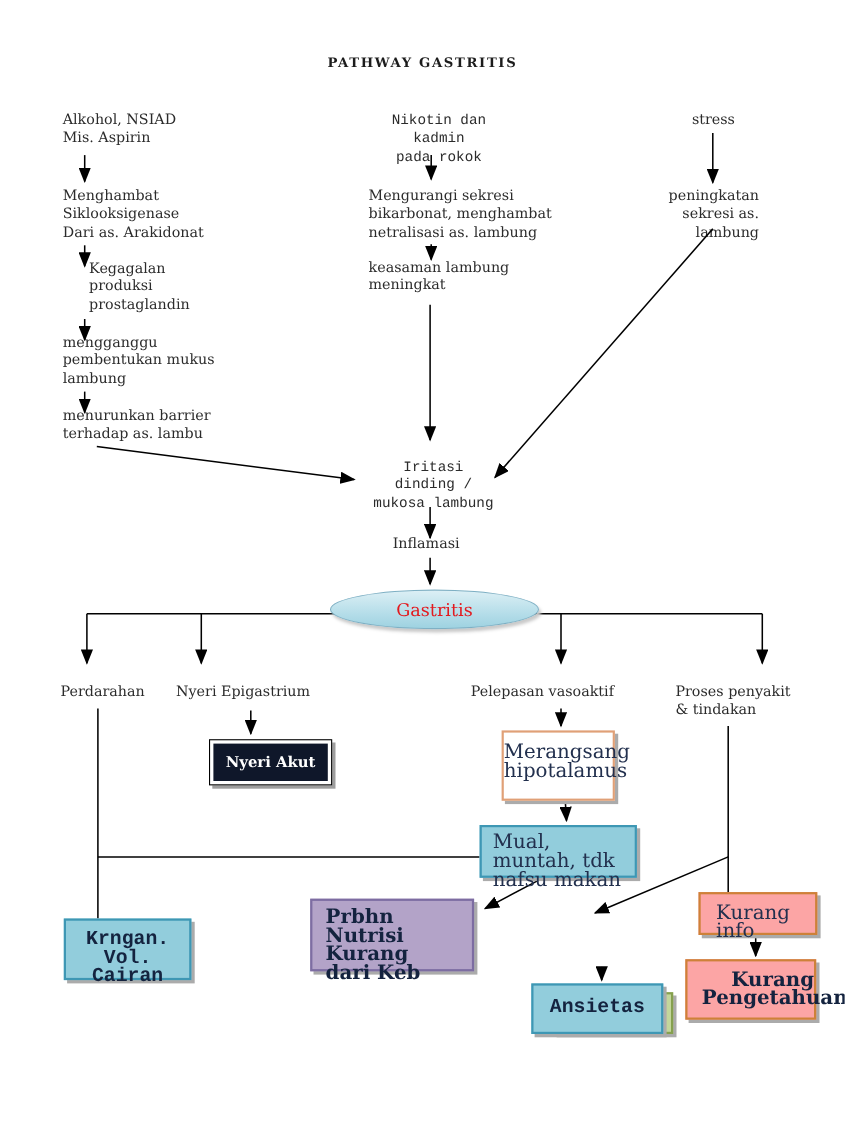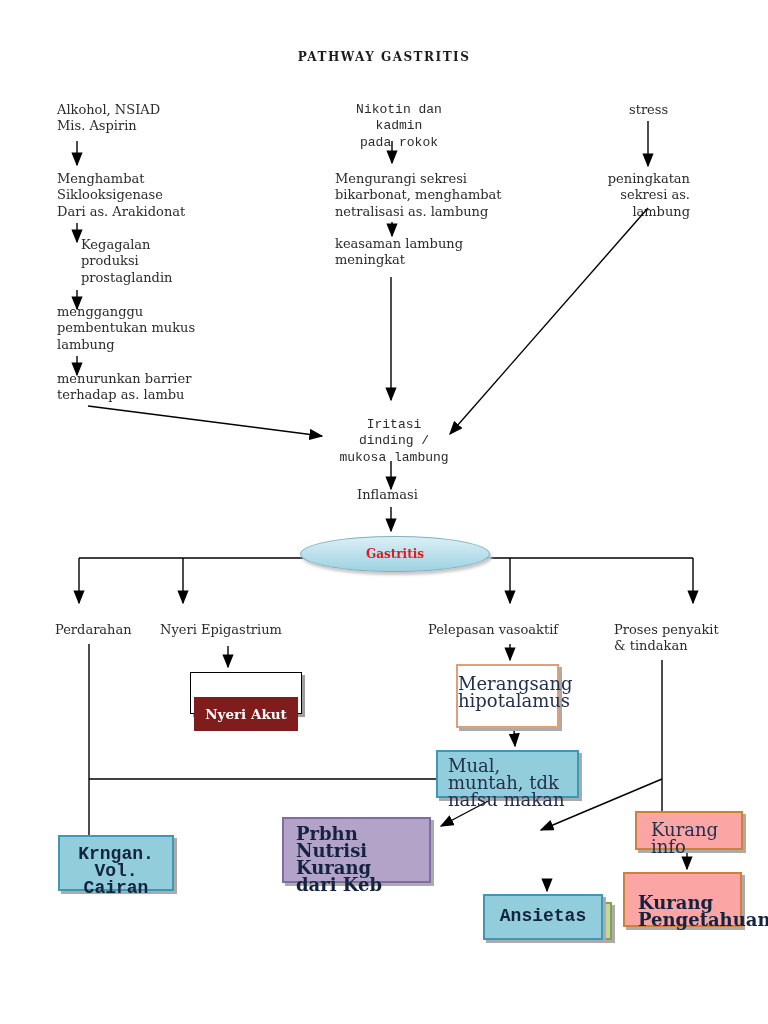--- a/index.html
+++ b/index.html
@@ -26,31 +26,31 @@
   .orange{background:#fca5a5;border:2px solid #CE8138;}
   .whitebox{background:#ffffff;border:2px solid #E0A077;text-align:center;}
   .center{text-align:center;font-family:Liberation Mono, monospace;}
   .padl{padding:5px 10px;}
   #nyeri-akut-outer{
     position:absolute;left:190px;top:672px;width:112px;height:42px;
     background:#ffffff;border:1px solid #000;padding:3px;box-sizing:border-box;
     box-shadow:3px 3px 0 #9e9e9e;
   }
   #nyeri-akut-inner{
-    width:100%;height:100%;background:#7f1d1d;color:#fff;font-weight:bold;
-    font-size:13.5px;display:flex;align-items:center;justify-content:center;margin-top:21px;
+    width:100%;height:100%;background:#0f172a;color:#fff;font-weight:bold;
+    font-size:13.5px;display:flex;align-items:center;justify-content:center;
   }
   #gastritis-ellipse{
     position:absolute;left:300px;top:536px;width:190px;height:36px;
     border-radius:50%;border:1px solid #7FB0C4;box-sizing:border-box;
     background:linear-gradient(180deg,#DCEFF5 0%,#BFE2EC 45%,#9ED2E1 100%);
     display:flex;align-items:center;justify-content:center;
     box-shadow:2px 3px 3px #c9c9c9;z-index:3;
   }
-  #gastritis-ellipse .lbl{font-weight:bold;font-size:12px;color:#E3191E;}
+  #gastritis-ellipse .lbl{font-weight:normal;font-size:16px;color:#E3191E;}
   #flow-svg{position:absolute;left:0;top:0;z-index:2;pointer-events:none;}
   .layer1{z-index:1;} .layer3{z-index:3;}
 </style>
 </head>
 <body>
 
 <div id="page">
 
   <div id="title">PATHWAY GASTRITIS</div>
 
@@ -152,16 +152,16 @@
 
   <div class="box blue bold center layer3" style="left:58px;top:835px;width:116px;height:56px;padding-top:9px;">Krngan. Vol.
 Cairan</div>
 
   <div class="box green layer3" style="left:503px;top:870px;width:109px;height:38px;padding:7px 0 0 20px;margin-top:32px;">cemas</div>
 
   <div class="box blue bold center layer3" style="left:483px;top:894px;width:120px;height:46px;padding-top:12px;">Ansietas</div>
 
   <div class="box orange layer3" style="left:635px;top:811px;width:108px;height:39px;padding:8px 0 0 14px;">Kurang info</div>
 
-  <div class="box orange bold layer3" style="left:623px;top:872px;width:119px;height:55px;padding:20px 0 0 13px;">Kurang
+  <div class="box orange bold layer3" style="left:623px;top:872px;width:119px;height:55px;padding:8px 0 0 13px;text-align:right;">Kurang
 Pengetahuan</div>
 
 </div>
 
 </body></html>

